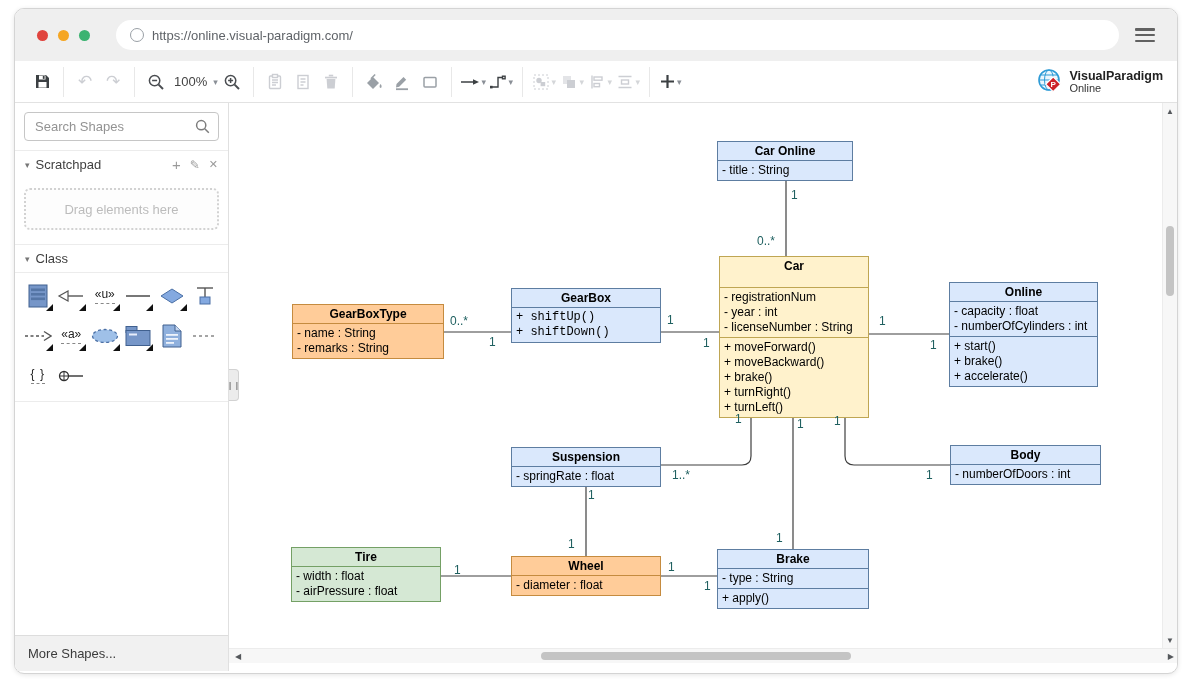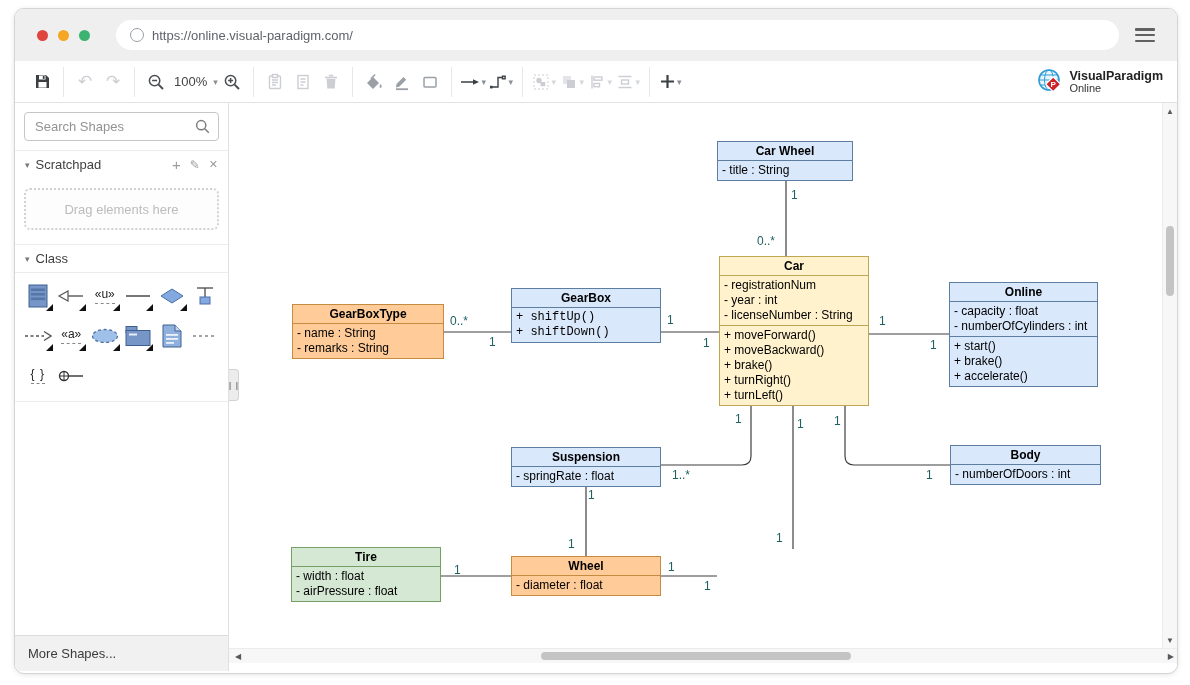--- a/index.html
+++ b/index.html
@@ -442,28 +442,28 @@
           <path d="M638 231 L718 231" fill="none" stroke="#3f3f3f" stroke-width="1.2"></path>
           <path d="M520 303 L520 353 Q520 362 511 362 L430 362" fill="none" stroke="#3f3f3f" stroke-width="1.2"></path>
           <path d="M562 303 L562 446" fill="none" stroke="#3f3f3f" stroke-width="1.2"></path>
           <path d="M614 303 L614 353 Q614 362 623 362 L719 362" fill="none" stroke="#3f3f3f" stroke-width="1.2"></path>
           <path d="M355 384 L355 453" fill="none" stroke="#3f3f3f" stroke-width="1.2"></path>
           <path d="M210 473 L280 473" fill="none" stroke="#3f3f3f" stroke-width="1.2"></path>
           <path d="M430 473 L486 473" fill="none" stroke="#3f3f3f" stroke-width="1.2"></path>
         </svg>
       <div id="diagram-layer">
           <div class="uml-class" style="left: 486px; top: 38px; width: 136px; background: rgb(218, 232, 252); border-color: rgb(93, 125, 161);">
-            <div class="uml-name">Car Wheel</div>
+            <div class="uml-name">Car Online</div>
             <div class="uml-sec" style="border-color: rgb(93, 125, 161);">
               <div class="uml-row">- title : String</div>
             </div>
           </div>
           <div class="uml-class" style="left: 488px; top: 153px; width: 150px; background: rgb(255, 242, 204); border-color: rgb(191, 166, 83);">
             <div class="uml-name">Car</div>
-            <div class="uml-sec" style="border-color: rgb(191, 166, 83);">
+            <div class="uml-sec" style="border-color: rgb(191, 166, 83); margin-top: 12px;">
               <div class="uml-row">- registrationNum</div>
               <div class="uml-row">- year : int</div>
               <div class="uml-row">- licenseNumber : String</div>
             </div>
             <div class="uml-sec" style="border-color: rgb(191, 166, 83);">
               <div class="uml-row">+ moveForward()</div>
               <div class="uml-row">+ moveBackward()</div>
               <div class="uml-row">+ brake()</div>
               <div class="uml-row">+ turnRight()</div>
               <div class="uml-row">+ turnLeft()</div>
@@ -511,20 +511,29 @@
             <div class="uml-name">Tire</div>
             <div class="uml-sec" style="border-color: rgb(116, 160, 101);">
               <div class="uml-row">- width : float</div>
               <div class="uml-row">- airPressure : float</div>
             </div>
           </div>
           <div class="uml-class" style="left: 280px; top: 453px; width: 150px; background: rgb(255, 204, 153); border-color: rgb(197, 139, 63);">
             <div class="uml-name">Wheel</div>
             <div class="uml-sec" style="border-color: rgb(197, 139, 63);">
               <div class="uml-row">- diameter : float</div>
+            </div>
+          </div>
+          <div class="uml-class" style="left: 486px; top: 446px; width: 152px; background: rgb(218, 232, 252); border-color: rgb(93, 125, 161);">
+            <div class="uml-name">Brake</div>
+            <div class="uml-sec" style="border-color: rgb(93, 125, 161);">
+              <div class="uml-row">- type : String</div>
+            </div>
+            <div class="uml-sec" style="border-color: rgb(93, 125, 161);">
+              <div class="uml-row">+ apply()</div>
             </div>
           </div>
           <span class="mult" style="left: 560px; top: 86px; color: rgb(31, 96, 96);">1</span>
           <span class="mult" style="left: 526px; top: 132px; color: rgb(31, 96, 96);">0..*</span>
           <span class="mult" style="left: 219px; top: 212px; color: rgb(31, 96, 96);">0..*</span>
           <span class="mult" style="left: 258px; top: 233px; color: rgb(31, 96, 96);">1</span>
           <span class="mult" style="left: 436px; top: 211px; color: rgb(31, 96, 96);">1</span>
           <span class="mult" style="left: 472px; top: 234px; color: rgb(31, 96, 96);">1</span>
           <span class="mult" style="left: 648px; top: 212px; color: rgb(31, 96, 96);">1</span>
           <span class="mult" style="left: 699px; top: 236px; color: rgb(31, 96, 96);">1</span>

